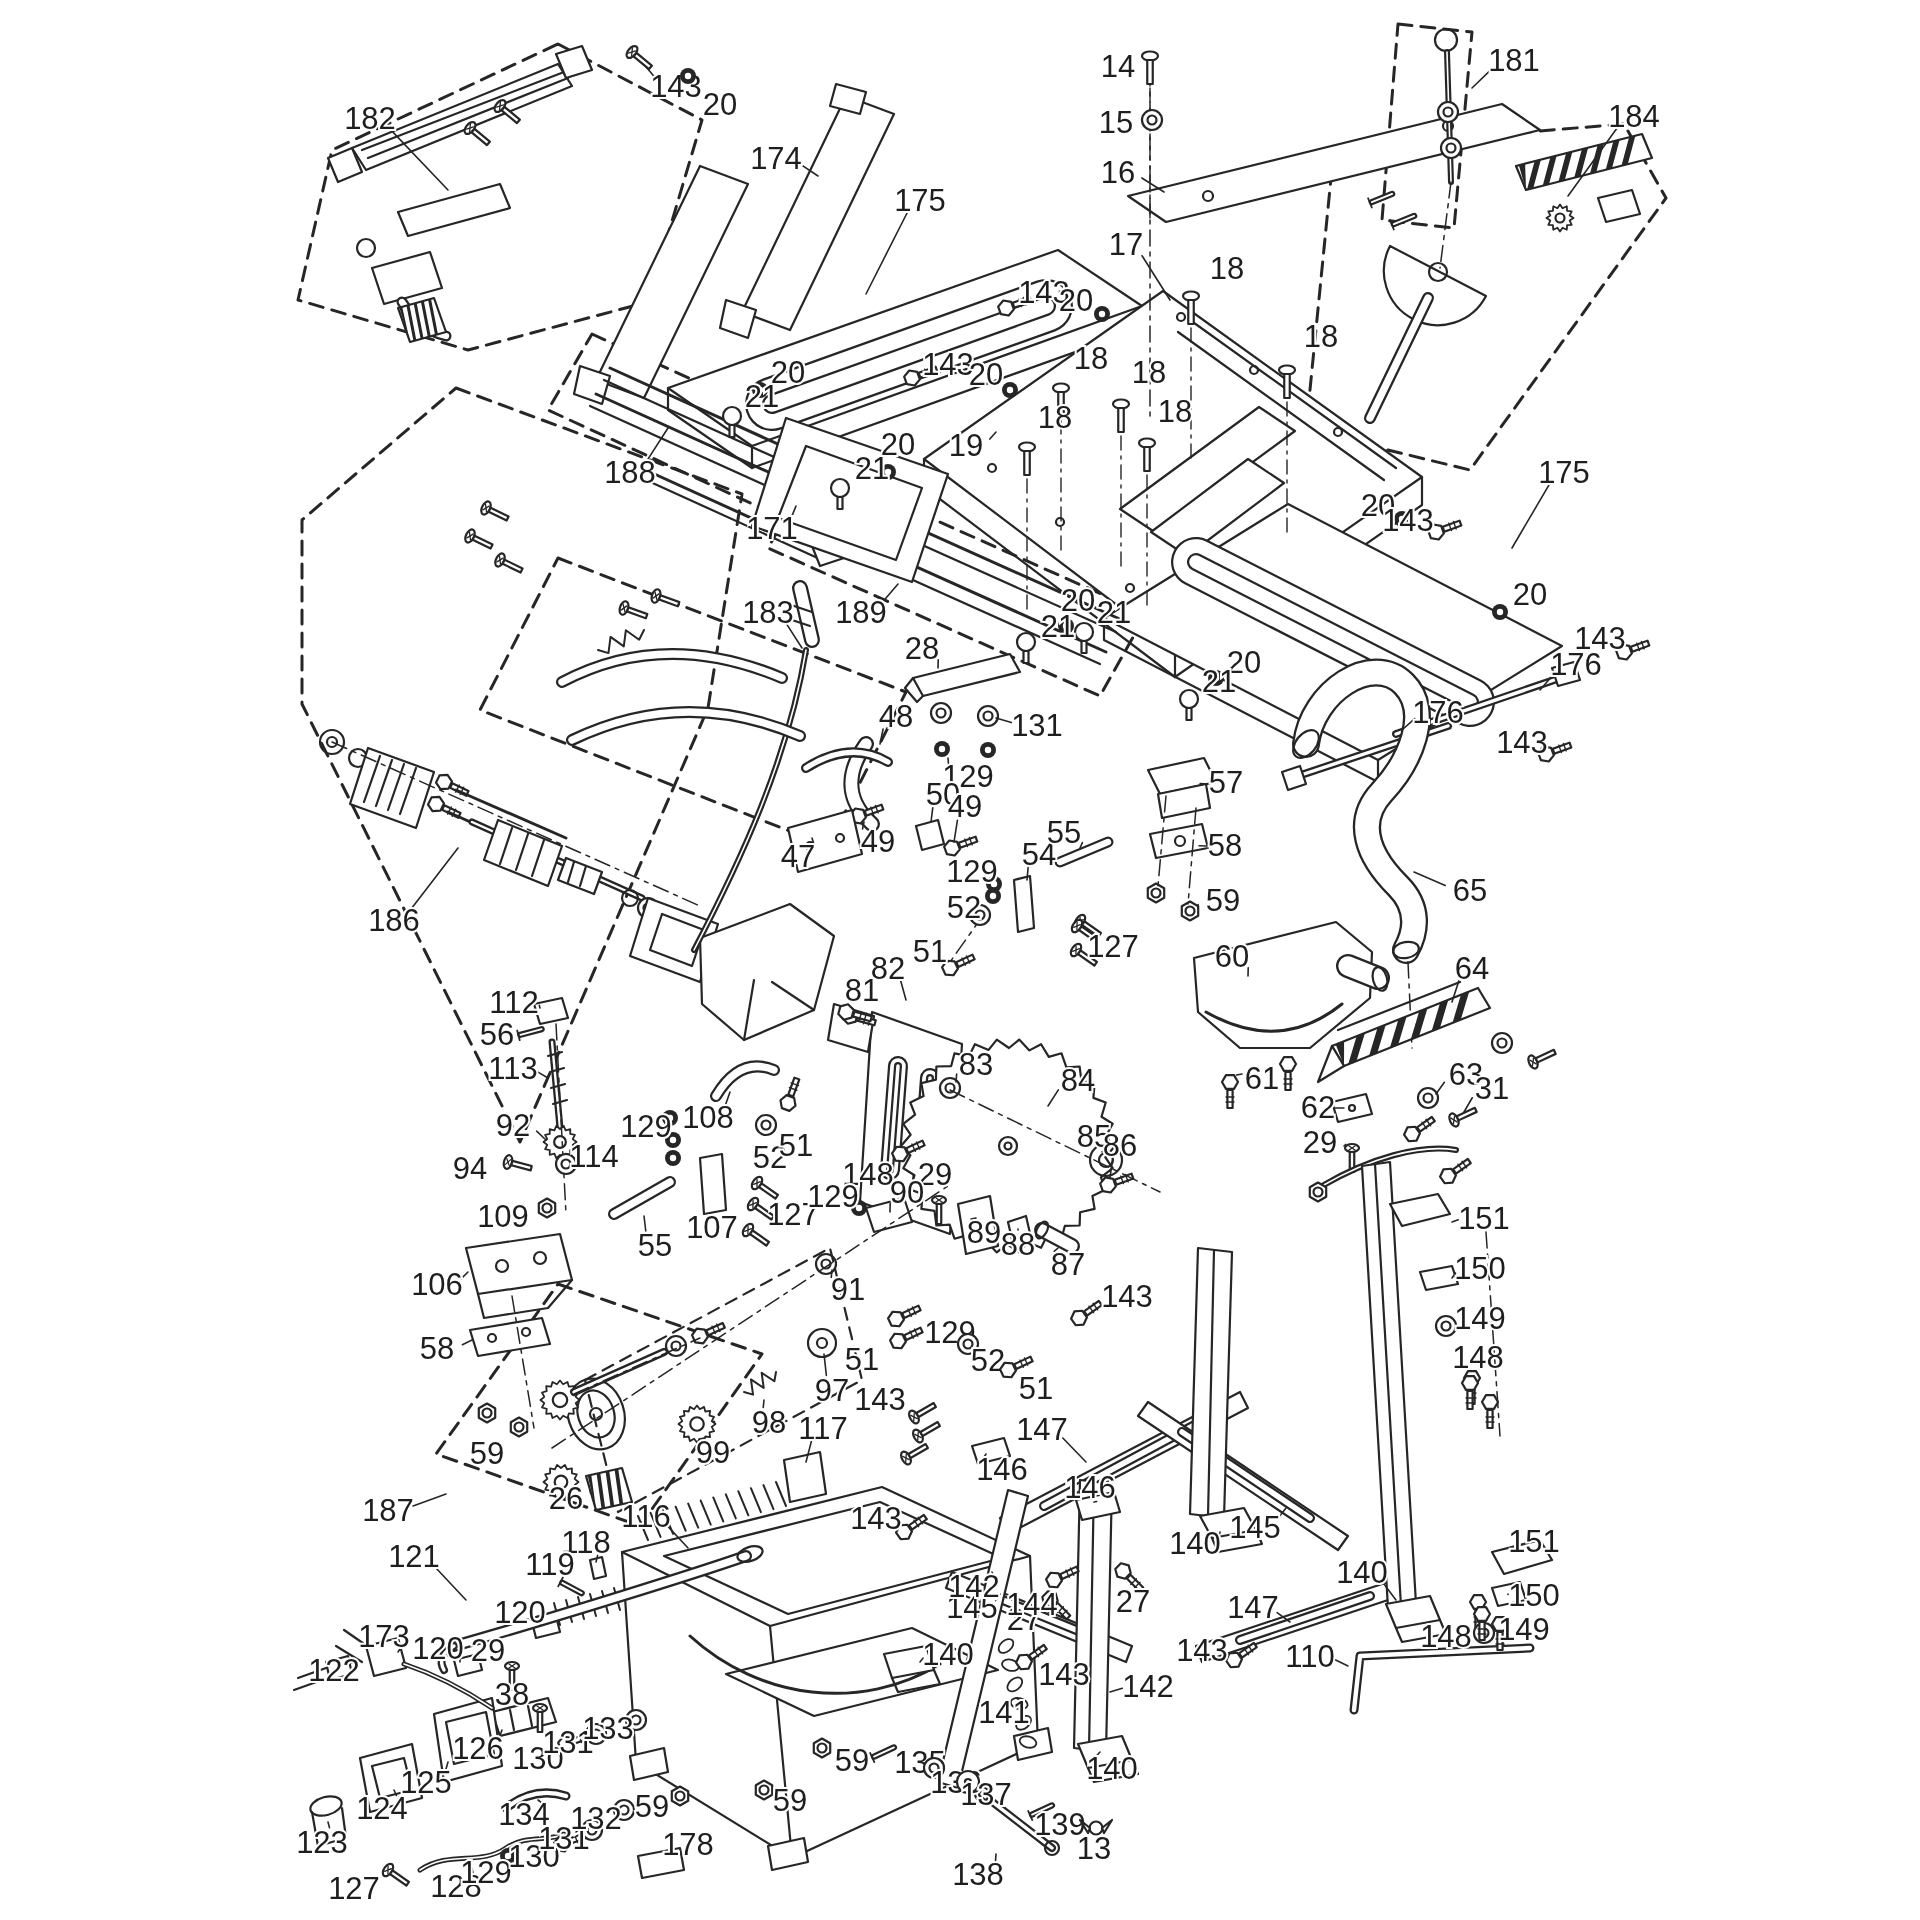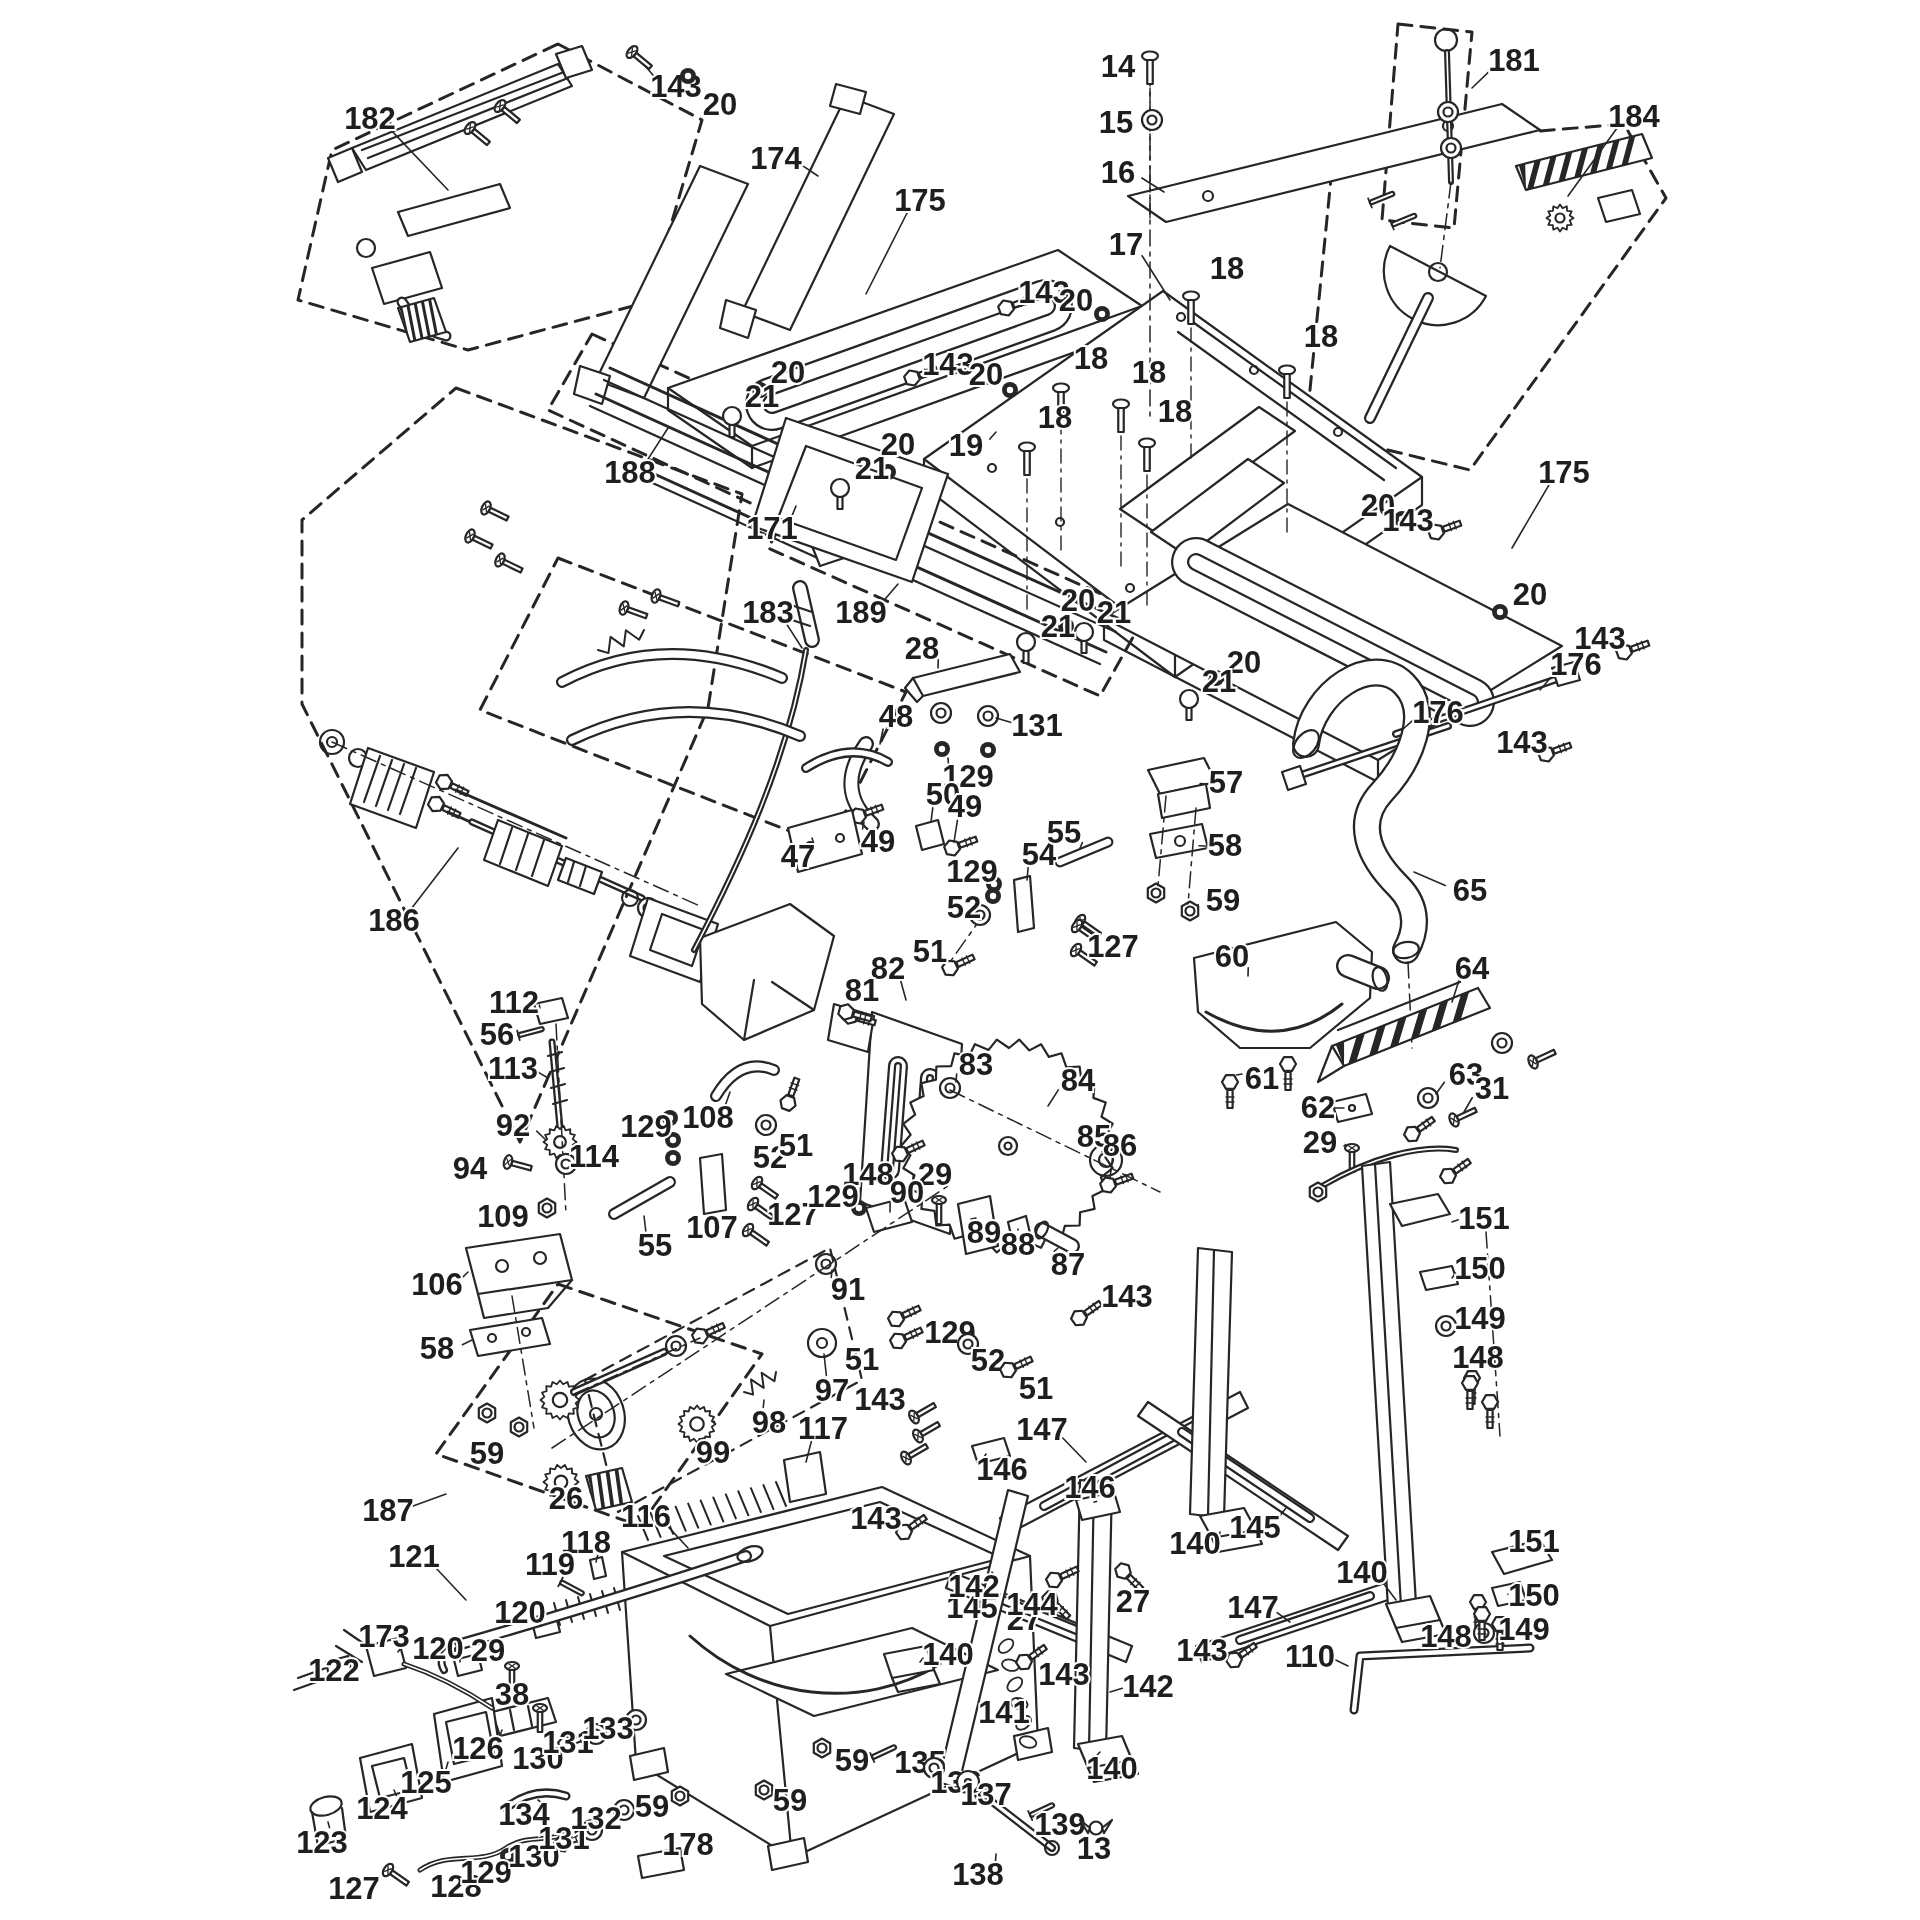--- a/index.html
+++ b/index.html
@@ -1,16 +1,16 @@
 <!DOCTYPE html>
 <html><head>
 <meta charset="utf-8">
 <style>
   html,body{margin:0;padding:0;background:#ffffff;}
-  .page{width:1920px;height:1920px;background:#fff;overflow:hidden;font-weight:bold;}
+  .page{width:1920px;height:1920px;background:#fff;overflow:hidden;}
   svg{display:block;}
   .lbl{font-family:"Liberation Sans",sans-serif;font-size:31px;fill:#1e1e1e;
        paint-order:stroke;stroke:#ffffff;stroke-width:4px;}
 </style>
 </head>
 <body>
 
 <div class="page">
   <svg id="stage" width="1920" height="1920" viewBox="0 0 1920 1920" xmlns="http://www.w3.org/2000/svg" style="background: rgb(255, 255, 255);">
       <g>

